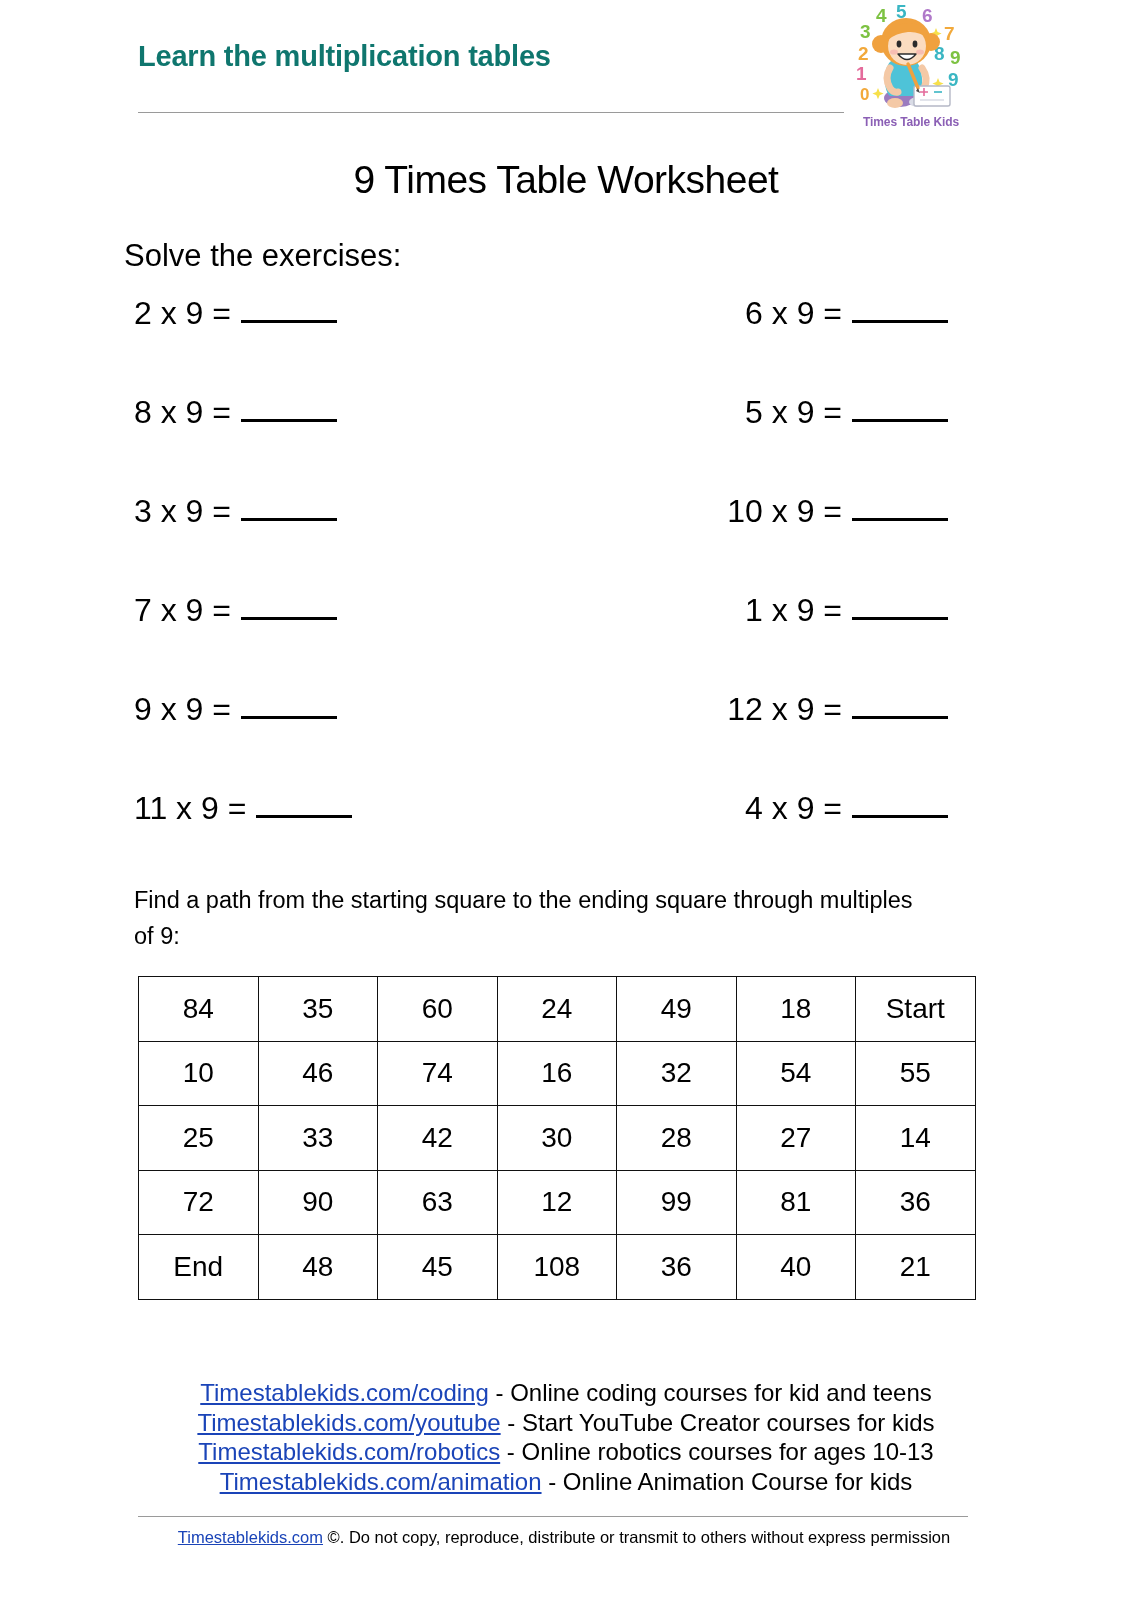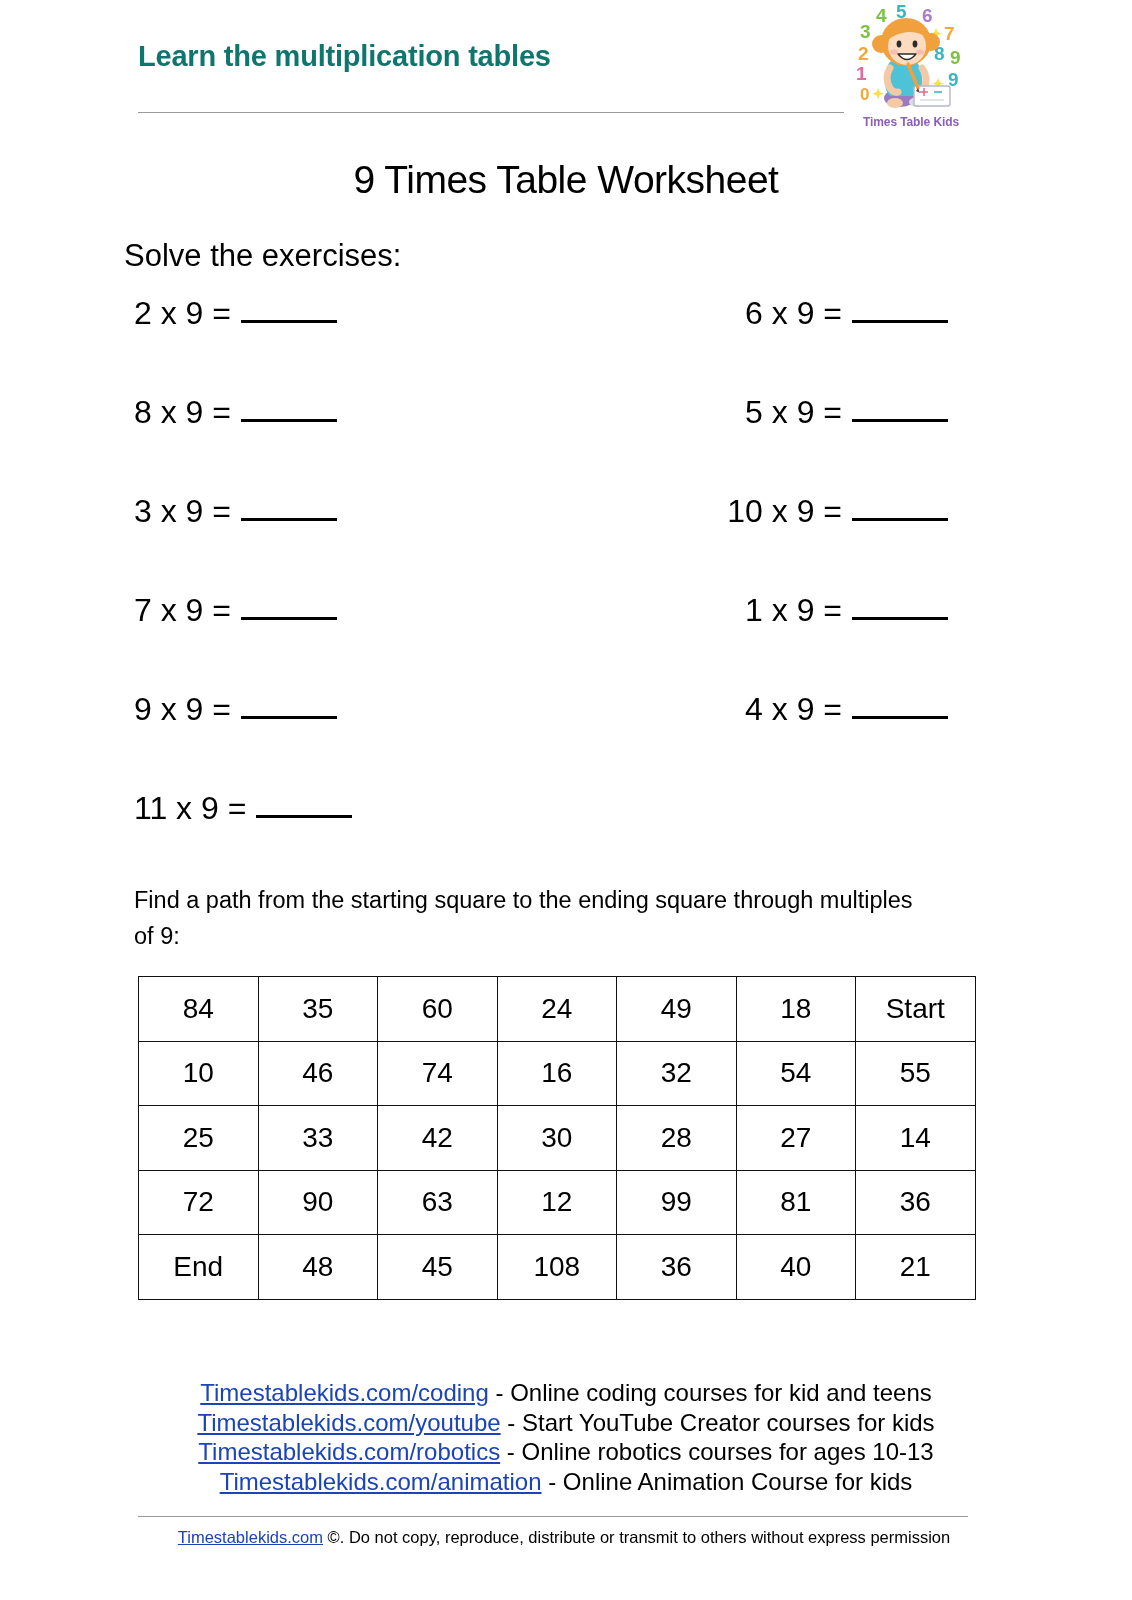--- a/index.html
+++ b/index.html
@@ -295,20 +295,24 @@
     </div>
     <div class="ex-row">
       <span class="ex-expr">10 x 9 =</span>
         <span class="ex-blank"></span>
     </div>
     <div class="ex-row">
       <span class="ex-expr">1 x 9 =</span>
         <span class="ex-blank"></span>
     </div>
     <div class="ex-row">
+      <span class="ex-expr">12 x 9 =</span>
+        <span class="ex-blank"></span>
+    </div>
+    <div class="ex-row">
       <span class="ex-expr">4 x 9 =</span>
         <span class="ex-blank"></span>
     </div>
   </div>
 
 </div>
 
 <div id="maze-instruction">Find a path from the starting square to the ending square through multiples of 9:</div>
 
 <table id="maze-grid">

